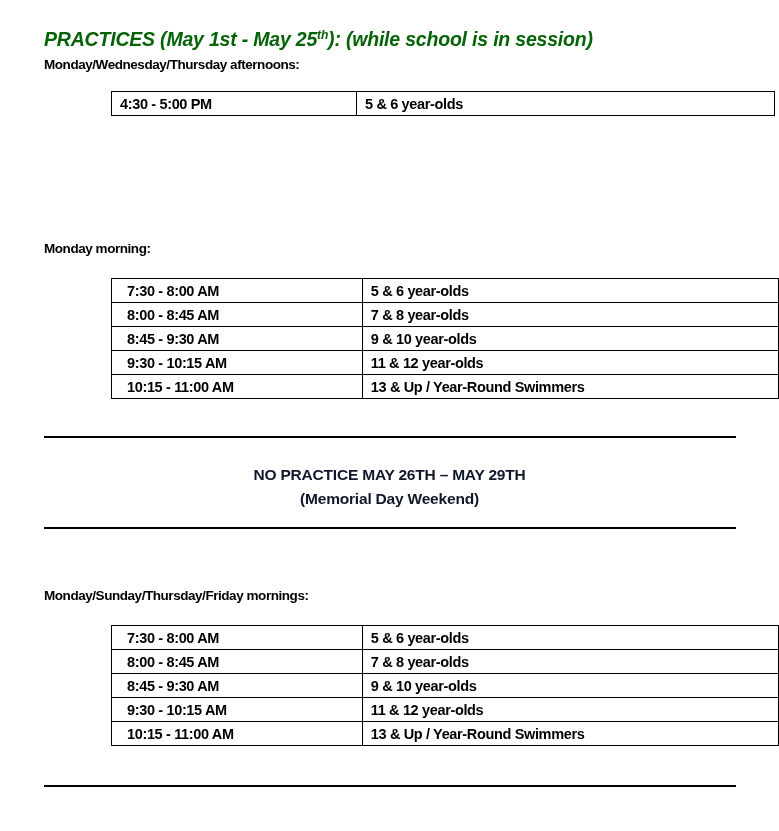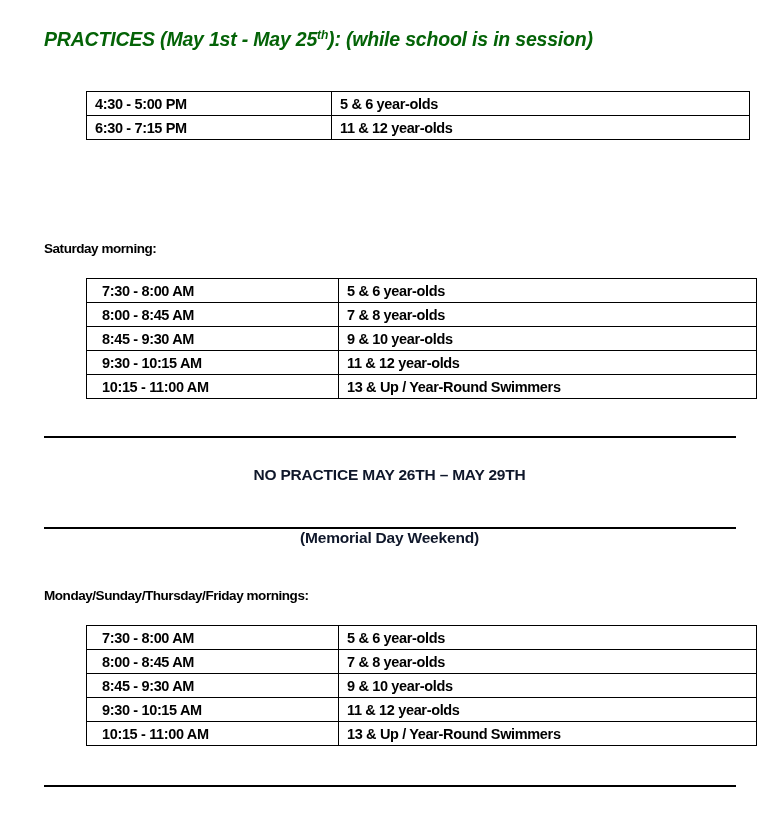--- a/index.html
+++ b/index.html
@@ -47,20 +47,21 @@
     color: #000000;
     letter-spacing: -0.45px;
     white-space: nowrap;
   }
 
   
   .sched-table {
     position: absolute;
     border-collapse: collapse;
     table-layout: fixed;
+    margin-left: 25px;
   }
   .sched-table td {
     border: 1.5px solid #000000;
     font-size: 14.5px;
     font-weight: bold;
     color: #000000;
     letter-spacing: -0.35px;
     height: 23px;
     padding: 0 0 0 8px;
     vertical-align: middle;
@@ -94,35 +95,32 @@
     white-space: nowrap;
   }
 </style>
 </head>
 <body>
 
 <div class="page">
 
   <div class="section-heading" style="top:28px;"><span>PRACTICES (May 1st - May 25</span><sup>th</sup><span>): (while school is in session)</span></div>
 
+  <div class="sub-heading" style="top:57px;">Monday/Wednesday/Thursday afternoons:</div>
 
   <table class="sched-table" style="top:91px; left:86px;">
     <tbody>
       <tr>
         <td class="col-time">4:30 - 5:00 PM</td>
         <td class="col-group">5 &amp; 6 year-olds</td>
       </tr>
-      <tr>
-        <td class="col-time">6:30 - 7:15 PM</td>
-        <td class="col-group">11 &amp; 12 year-olds</td>
-      </tr>
     </tbody>
   </table>
 
-  <div class="sub-heading" style="top:241px;">Saturday morning:</div>
+  <div class="sub-heading" style="top:241px;">Monday morning:</div>
 
   <table class="sched-table indent" style="top:278px; left:86px;">
     <tbody>
       <tr>
         <td class="col-time">7:30 - 8:00 AM</td>
         <td class="col-group">5 &amp; 6 year-olds</td>
       </tr>
       <tr>
         <td class="col-time">8:00 - 8:45 AM</td>
         <td class="col-group">7 &amp; 8 year-olds</td>
@@ -138,21 +136,21 @@
       <tr>
         <td class="col-time">10:15 - 11:00 AM</td>
         <td class="col-group">13 &amp; Up / Year-Round Swimmers</td>
       </tr>
     </tbody>
   </table>
 
   <div class="hrule" style="top:436px;"></div>
 
   <div class="notice" style="top:466px;">NO PRACTICE MAY 26TH – MAY 29TH</div>
-  <div class="notice" style="top:490px;margin-top:39px;">(Memorial Day Weekend)</div>
+  <div class="notice" style="top:490px;">(Memorial Day Weekend)</div>
 
   <div class="hrule" style="top:527px;"></div>
 
 
   <div class="sub-heading" style="top:588px;">Monday/Sunday/Thursday/Friday mornings:</div>
 
   <table class="sched-table indent" style="top:625px; left:86px;">
     <tbody>
       <tr>
         <td class="col-time">7:30 - 8:00 AM</td>

